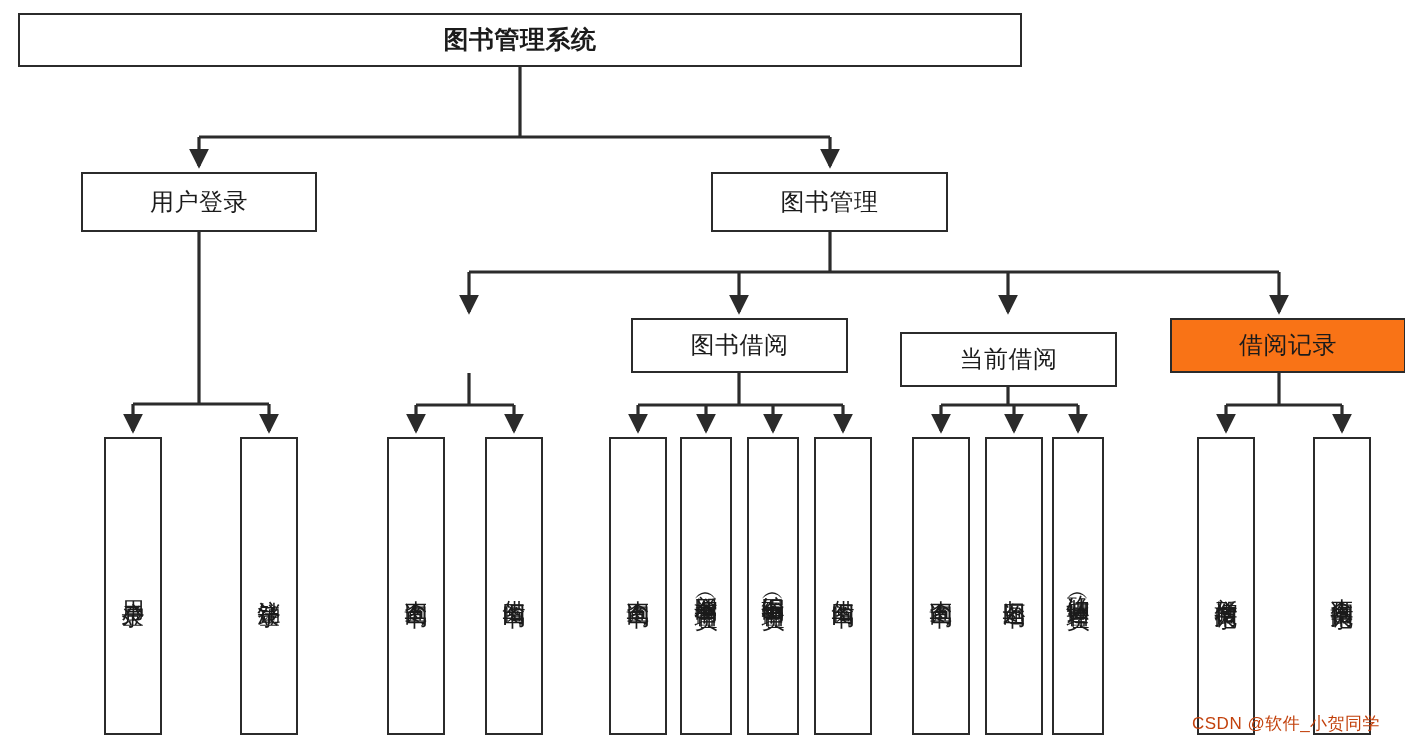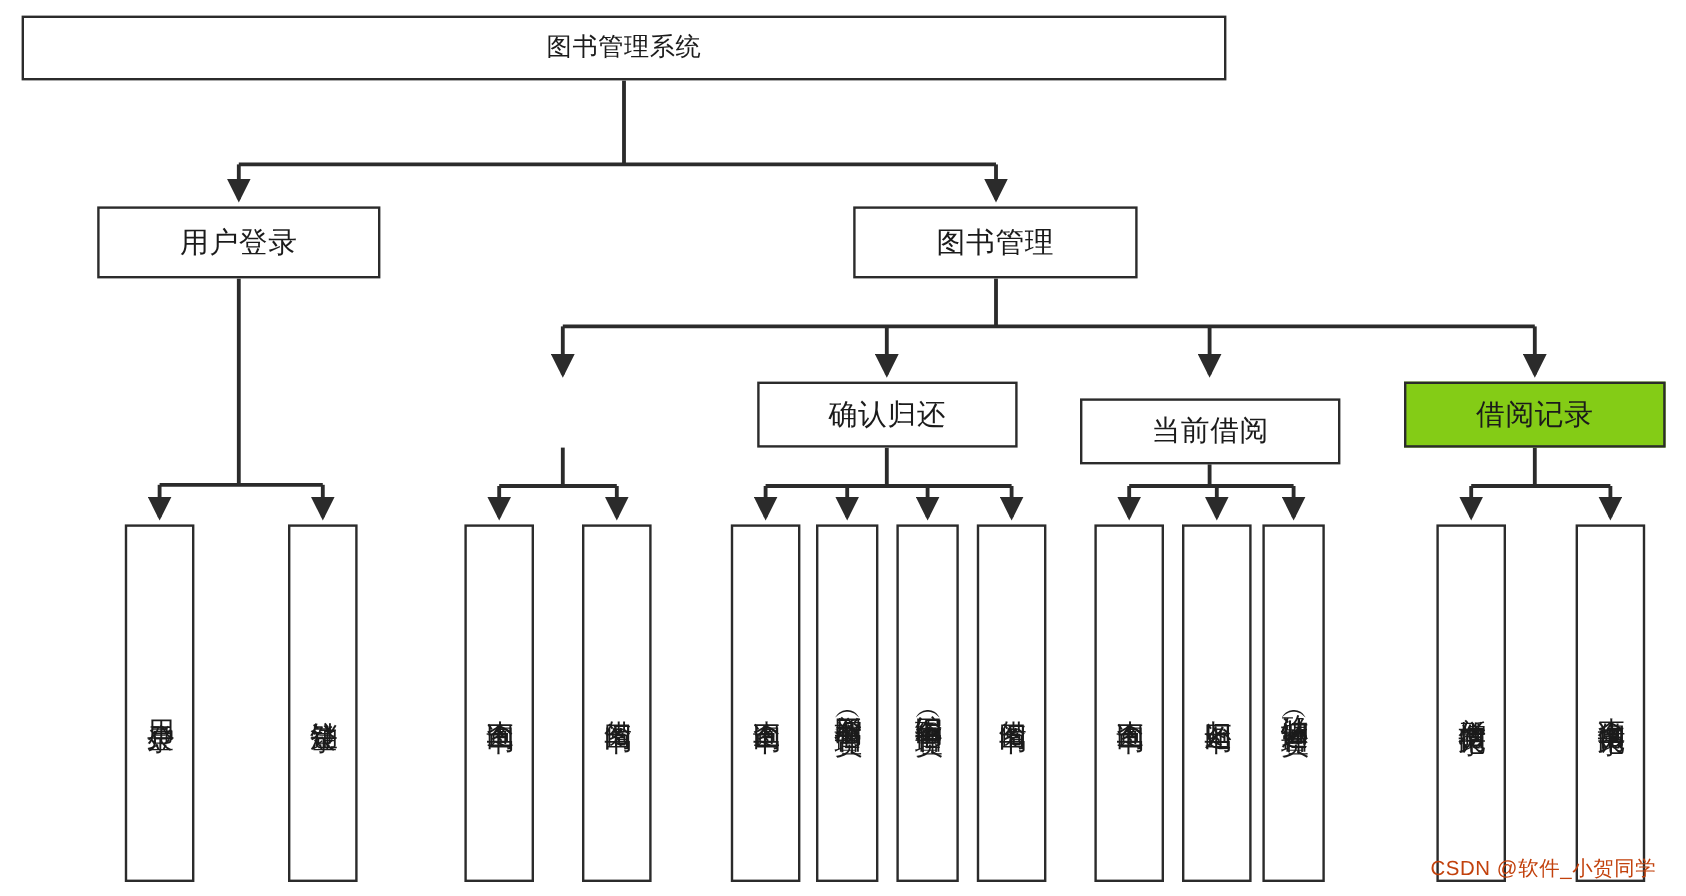--- a/index.html
+++ b/index.html
@@ -38,21 +38,21 @@
     line-height:1.12;
     color:#1b1b1b;
     white-space:nowrap;
   }
   
   .node.horiz .label{
     writing-mode:horizontal-tb;
     font-size:24px;
     letter-spacing:0.5px;
   }
-  .node.root .label{ font-size:21px; }
+  .node.root .label{ font-size:25px;font-weight:bold; }
   
   .node.vert{
     align-items:center;
     justify-content:center;
     padding:4px 0;
   }
   .node.vert .label{
     writing-mode:vertical-rl;
     text-orientation:upright;
     font-size:23px;
@@ -133,26 +133,26 @@
   </div>
 
   <div class="node horiz" style="left: 81px; top: 172px; width: 236px; height: 60px; border-color: rgb(43, 43, 43); background: rgb(255, 255, 255);">
     <span class="label" style="color: rgb(27, 27, 27);">用户登录</span>
   </div>
   <div class="node horiz" style="left: 711px; top: 172px; width: 237px; height: 60px; border-color: rgb(43, 43, 43); background: rgb(255, 255, 255);">
     <span class="label" style="color: rgb(27, 27, 27);">图书管理</span>
   </div>
 
   <div class="node horiz" style="left: 631px; top: 318px; width: 217px; height: 55px; border-color: rgb(43, 43, 43); background: rgb(255, 255, 255);">
-    <span class="label" style="color: rgb(27, 27, 27);">确认归还</span>
+    <span class="label" style="color: rgb(27, 27, 27);">图书借阅</span>
   </div>
   <div class="node horiz" style="left: 900px; top: 332px; width: 217px; height: 55px; border-color: rgb(43, 43, 43); background: rgb(255, 255, 255);">
     <span class="label" style="color: rgb(27, 27, 27);">当前借阅</span>
   </div>
-  <div class="node horiz" style="left: 1170px; top: 318px; width: 218px; height: 55px; border-color: rgb(43, 43, 43); background: #84cc16;">
+  <div class="node horiz" style="left: 1170px; top: 318px; width: 236px; height: 55px; border-color: rgb(43, 43, 43); background: #f97316;">
     <span class="label" style="color: rgb(27, 27, 27);">借阅记录</span>
   </div>
 
   <div class="node vert" style="left: 104px; top: 437px; width: 58px; height: 298px; border-color: rgb(43, 43, 43); background: rgb(255, 255, 255);">
     <span class="label" style="color: rgb(27, 27, 27);">用户登录</span>
   </div>
   <div class="node vert" style="left: 240px; top: 437px; width: 58px; height: 298px; border-color: rgb(43, 43, 43); background: rgb(255, 255, 255);">
     <span class="label" style="color: rgb(27, 27, 27);">注销登录</span>
   </div>
   <div class="node vert" style="left: 387px; top: 437px; width: 58px; height: 298px; border-color: rgb(43, 43, 43); background: rgb(255, 255, 255);">

